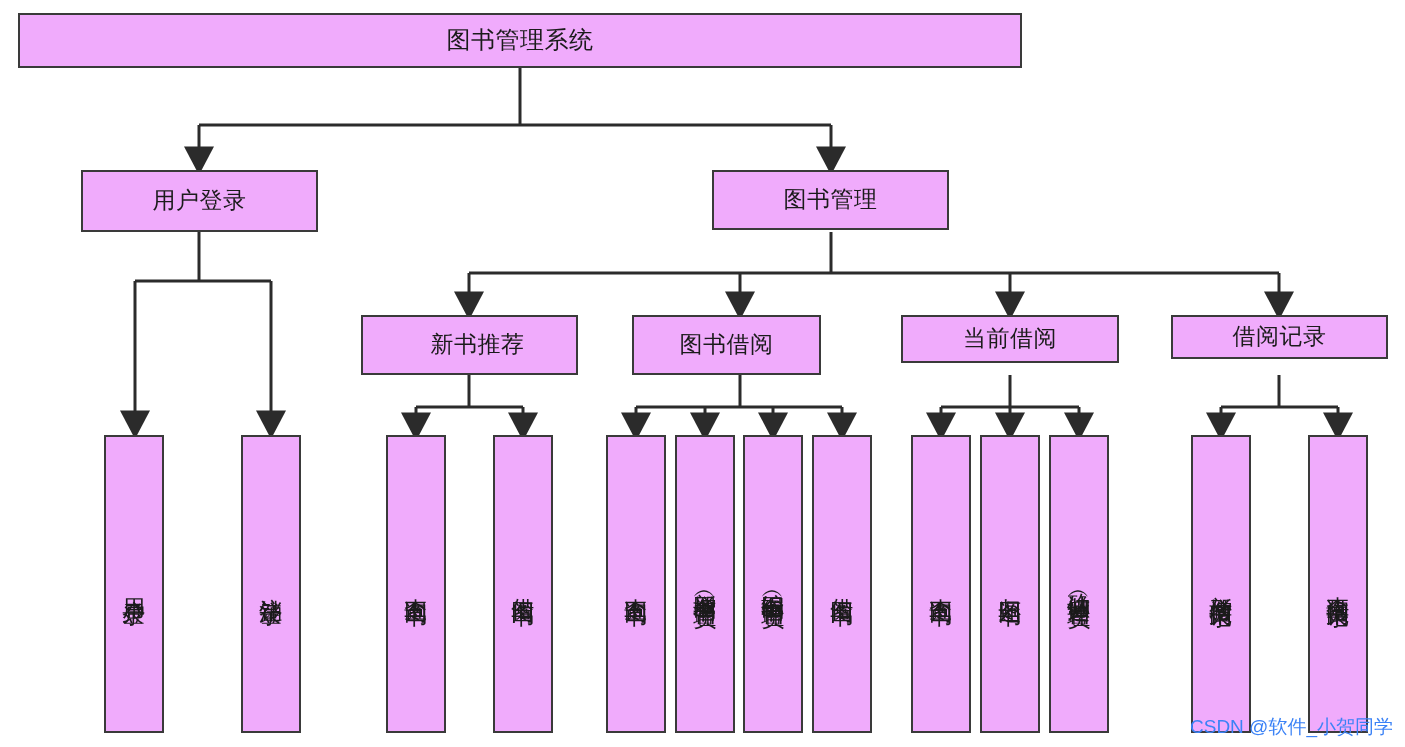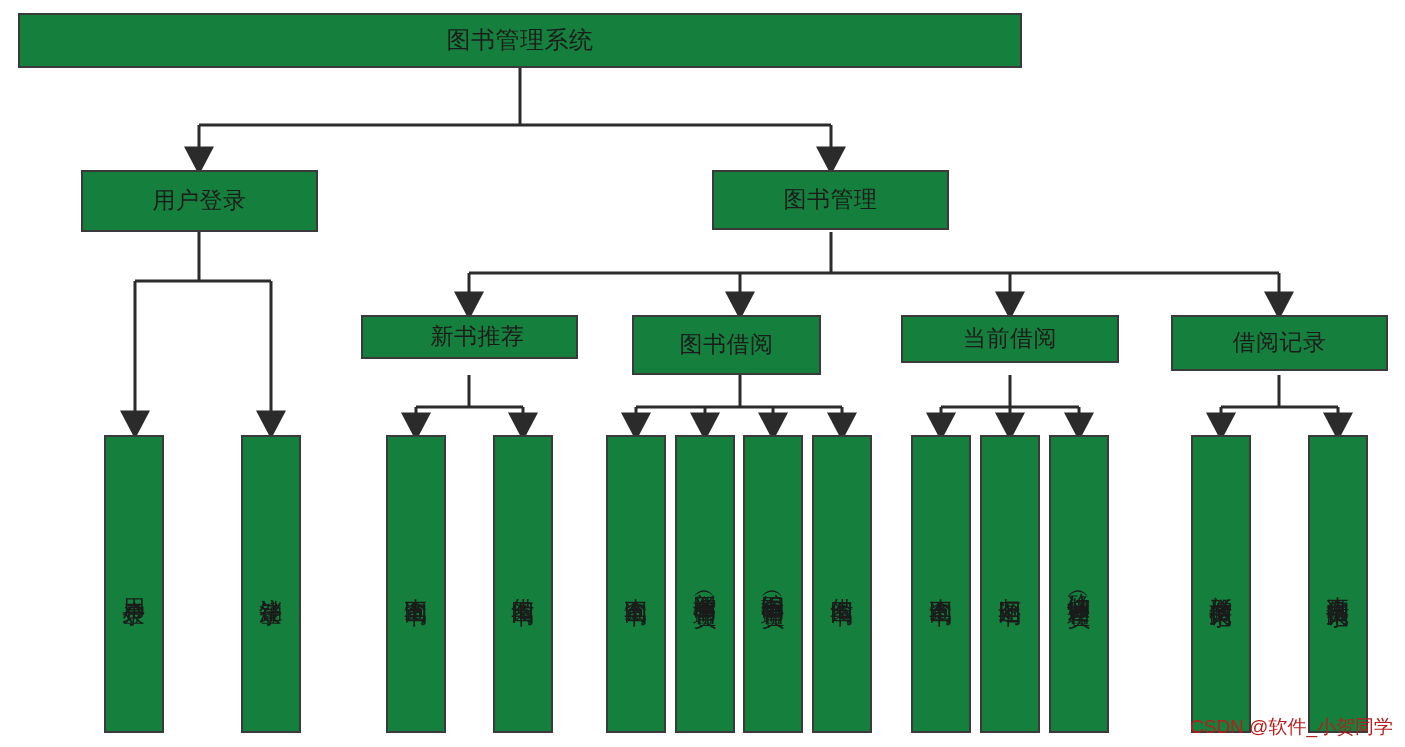--- a/index.html
+++ b/index.html
@@ -22,21 +22,21 @@
     position: absolute;
     left: 0;
     top: 0;
     width: 1405px;
     height: 747px;
     pointer-events: none;
   }
   .node {
     position: absolute;
     box-sizing: border-box;
-    background: #15803d;
+    background: #f0abfc;
     border: 2.5px solid #3a3a3a;
     display: flex;
     align-items: center;
     justify-content: center;
     color: #1b1b1b;
     z-index: 2;
   }
   .node-label {
     display: block;
     text-align: center;
@@ -64,21 +64,21 @@
     line-height: 1.32;
     letter-spacing: 2px;
     white-space: normal;
     max-height: 100%;
   }
   .watermark {
     position: absolute;
     left: 1190px;
     top: 714px;
     font-size: 19px;
-    color: #b91c1c;
+    color: #3b82f6;
     white-space: nowrap;
     z-index: 5;
     font-family: "Liberation Sans", "DejaVu Sans", sans-serif;
   }
 </style>
 </head>
 <body>
 
 <div id="diagram">
 
@@ -136,30 +136,30 @@
     <span class="node-label">图书管理系统</span>
   </div>
 
   <div class="node horizontal" style="left:81px; top:170px; width:237px; height:62px;">
     <span class="node-label">用户登录</span>
   </div>
   <div class="node horizontal" style="left:712px; top:170px; width:237px; height:60px;">
     <span class="node-label">图书管理</span>
   </div>
 
-  <div class="node horizontal" style="left:361px; top:315px; width:217px; height:44px;padding-left:16px;">
+  <div class="node horizontal" style="left:361px; top:315px; width:217px; height:60px;padding-left:16px;">
     <span class="node-label">新书推荐</span>
   </div>
   <div class="node horizontal" style="left:632px; top:315px; width:189px; height:60px;">
     <span class="node-label">图书借阅</span>
   </div>
   <div class="node horizontal" style="left:901px; top:315px; width:218px; height:48px;">
     <span class="node-label">当前借阅</span>
   </div>
-  <div class="node horizontal" style="left:1171px; top:315px; width:217px; height:56px;">
+  <div class="node horizontal" style="left:1171px; top:315px; width:217px; height:44px;">
     <span class="node-label">借阅记录</span>
   </div>
 
   <div class="node vertical" style="left:104px; top:435px; width:60px; height:298px;">
     <span class="node-label">用户登录</span>
   </div>
   <div class="node vertical" style="left:241px; top:435px; width:60px; height:298px;">
     <span class="node-label">注销登录</span>
   </div>
 

